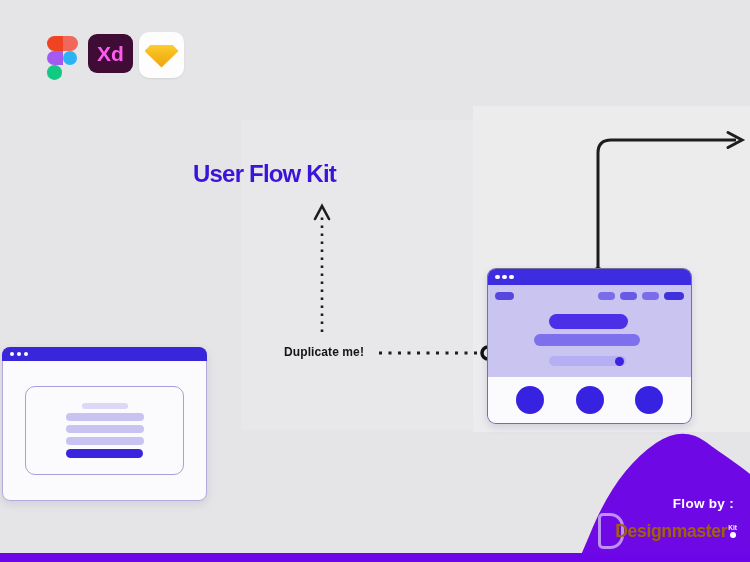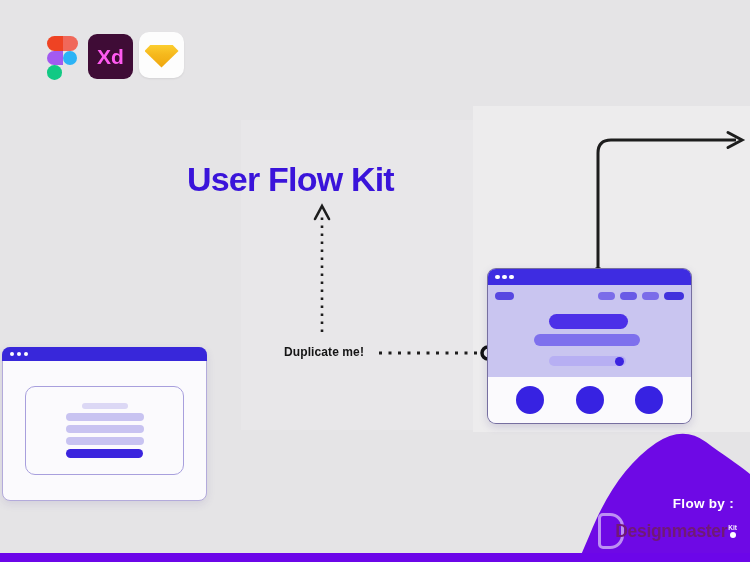--- a/index.html
+++ b/index.html
@@ -13,30 +13,30 @@
 
   
   .figma{left:47px;top:36px;width:31px;height:44px;display:flex;flex-direction:column;}
   .figma .row{display:flex;height:14.6px;}
   .fg-tl{width:15.5px;height:14.6px;background:#ef4323;border-radius:8px 0 0 8px;}
   .fg-tr{width:15.5px;height:14.6px;background:#f0685a;border-radius:0 8px 8px 0;}
   .fg-ml{width:15.5px;height:14.6px;background:#a35af0;border-radius:8px 0 0 8px;}
   .fg-mr{width:14.8px;height:14.6px;background:#2bb3f6;border-radius:50%;}
   .fg-bl{width:14.8px;height:14.6px;background:#12c984;border-radius:50%;}
 
-  .xd-logo{left:88px;top:34px;width:45px;height:45px;background:#3f0c36;border-radius:9px;
+  .xd-logo{left:88px;top:34px;width:45px;height:39px;background:#3f0c36;border-radius:9px;
            display:flex;align-items:center;justify-content:center;
            color:#ff5bf1;font-weight:bold;font-size:21px;}
   .sketch-logo{left:139px;top:32px;width:45px;height:46px;background:#fdfdfd;border-radius:10px;
            box-shadow:0 1px 2px rgba(0,0,0,0.08);display:flex;align-items:center;justify-content:center;}
   .sketch-diamond{width:34px;height:25px;background:linear-gradient(180deg,#fdd233 0%,#f6b91d 45%,#efa60e 100%);
            clip-path:polygon(50% 100%,0 34%,17% 10%,83% 10%,100% 34%);}
 
   
-  .kit-title{left:187px;top:160px;font-size:34px;font-weight:800;color:#3a14da;letter-spacing:-0.8px;}
+  .kit-title{left:193px;top:160px;font-size:24px;font-weight:800;color:#3a14da;letter-spacing:-0.8px;}
 
   
   .dup-label{left:284px;top:345px;font-size:12px;font-weight:bold;color:#151515;letter-spacing:0.1px;}
 
   
   .win-left{left:2px;top:347px;width:203px;height:152px;background:#fbfafd;
             border:1px solid #b3aadb;border-radius:8px;box-shadow:0 3px 8px rgba(70,60,140,0.12);}
   .win-left .titlebar{position:absolute;left:-1px;top:-1px;right:-1px;height:14px;background:#3827da;
             border-radius:8px 8px 0 0;display:flex;align-items:center;padding-left:8px;gap:3px;}
   .dot-s{width:4px;height:4px;border-radius:50%;background:#ffffff;}
@@ -73,21 +73,21 @@
   #overlay{left:0;top:0;width:750px;height:562px;pointer-events:none;}
 
   
   .bottom-bar{left:0;top:553px;width:750px;height:9px;background:#6c06e9;}
 
   
   .made-by{right:16px;top:496px;font-size:13.5px;font-weight:bold;color:#ffffff;letter-spacing:0.3px;}
   .brand-row{right:13px;top:513px;display:flex;align-items:center;}
   .d-mark{width:26px;height:36px;border:3px solid rgba(255,255,255,0.55);
           border-radius:5px 14px 14px 5px;margin-right:-9px;box-sizing:border-box;}
-  .brand-text{font-size:17.5px;font-weight:bold;color:#701a75;letter-spacing:-0.3px;position:relative;z-index:2;}
+  .brand-text{font-size:17.5px;font-weight:bold;color:#a16207;letter-spacing:-0.3px;position:relative;z-index:2;}
   .dot-stack{display:flex;flex-direction:column;align-items:center;margin-left:1px;position:relative;z-index:2;}
   .kit-text{font-size:6.5px;font-weight:bold;color:#ffffff;opacity:0.95;margin-bottom:1px;}
   .brand-dot{width:6px;height:6px;border-radius:50%;background:#ffffff;}
 </style>
 </head>
 <body>
 
 <div id="canvas">
 
   <div class="abs bg-panel-b"></div>

